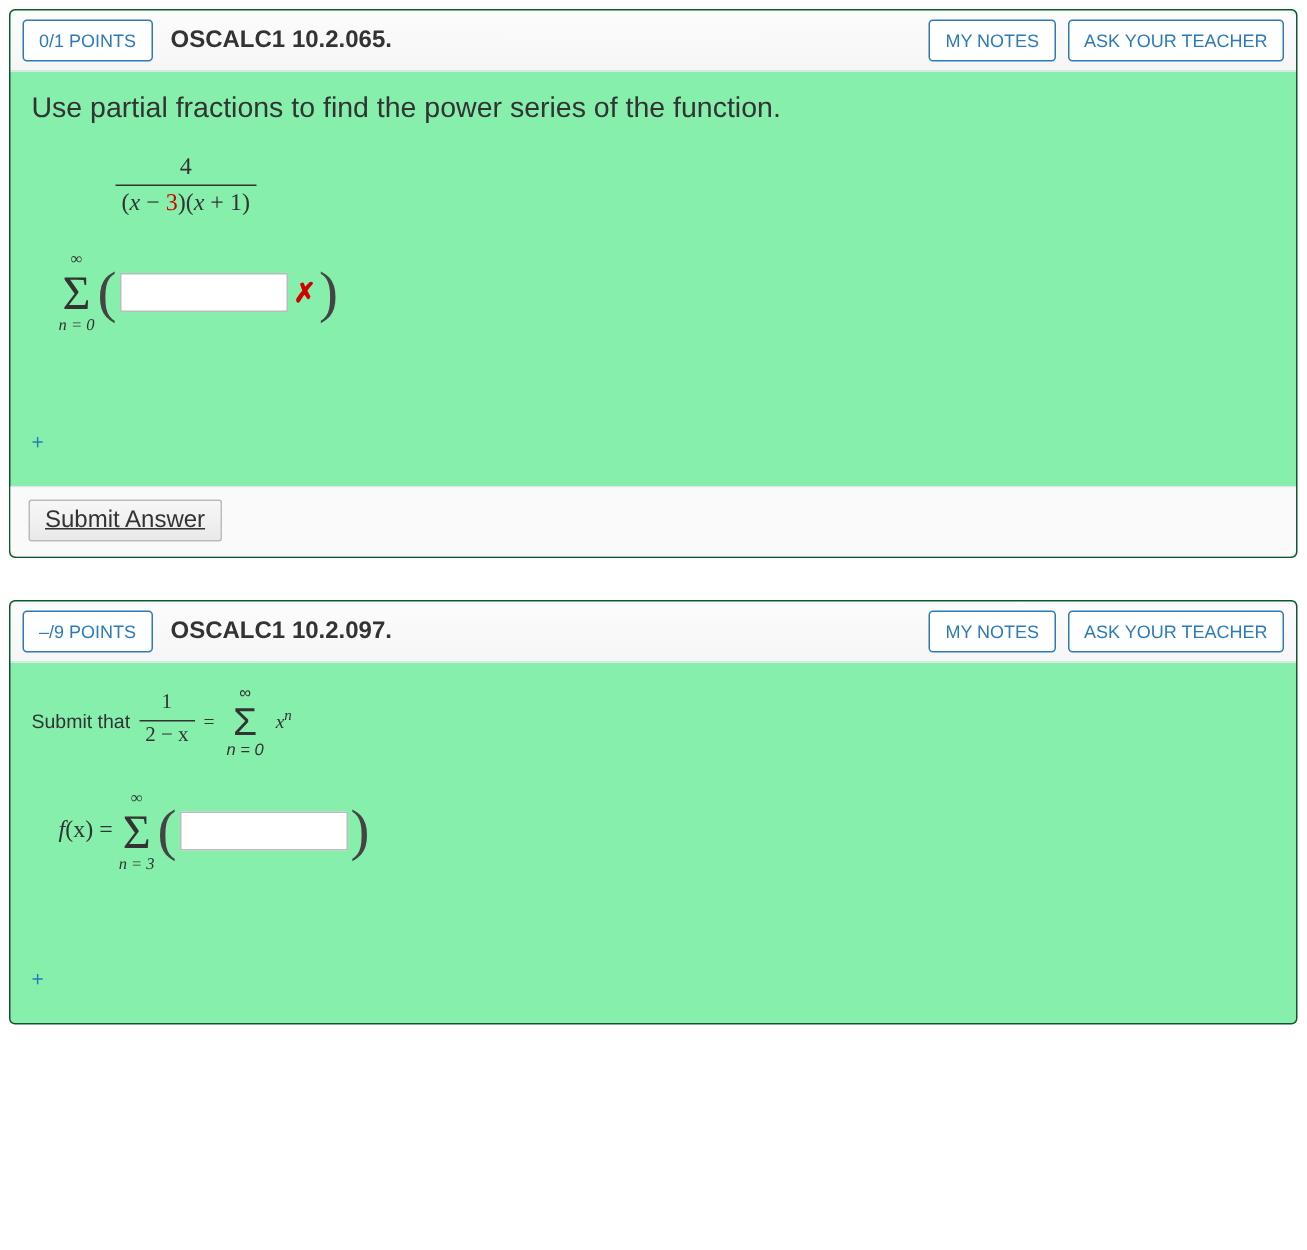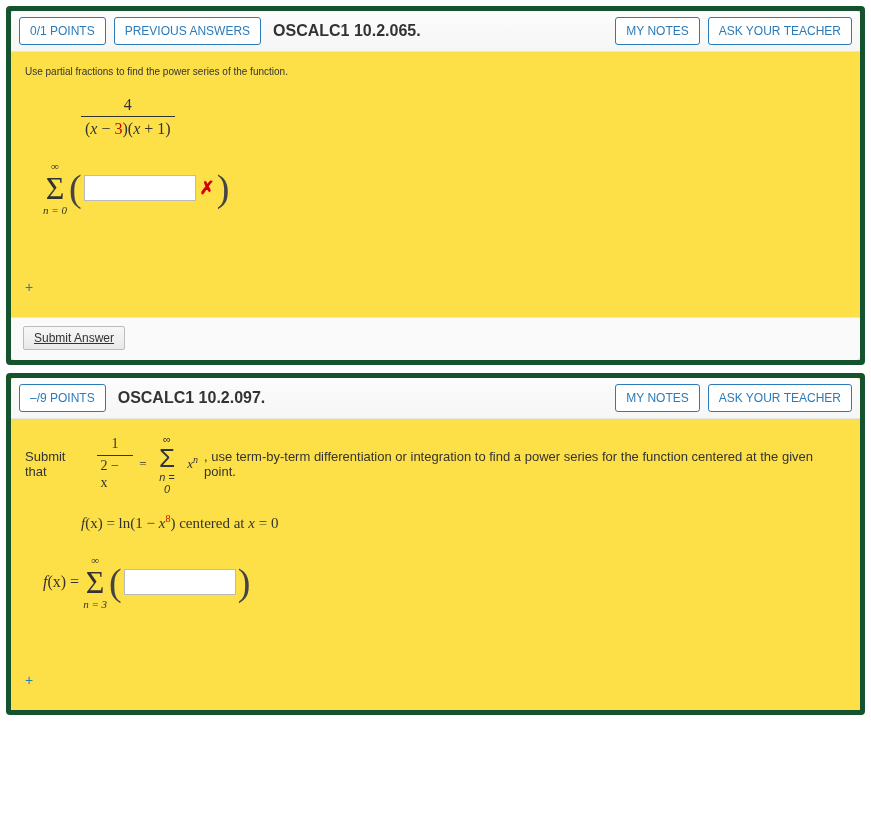--- a/index.html
+++ b/index.html
@@ -5,24 +5,24 @@
   body {
     margin: 0;
     padding: 6px;
     font-family: Arial, Helvetica, sans-serif;
     font-size: 13px;
     background: #fff;
     color: #333;
     width: 859px;
   }
   .panel {
-    border: 5px solid #14532d;
+    border: 1px solid #14532d;
     border-radius: 4px;
-    background: #fde047;
-    margin-bottom: 8px;
+    background: #86efac;
+    margin-bottom: 28px;
     box-shadow: 0 0 0 rgba(0,0,0,0);
   }
   .panel-header {
     display: flex;
     align-items: center;
     padding: 6px 8px 6px 8px;
     border-bottom: 1px solid #e5e5e5;
     background: linear-gradient(#fcfcfc,#f6f6f6);
     border-top-left-radius: 4px;
     border-top-right-radius: 4px;
@@ -45,21 +45,21 @@
     color: #333;
     margin-left: 4px;
   }
   .spacer { flex: 1 1 auto; }
   .panel-body {
     padding: 14px 14px 22px 14px;
     position: relative;
     min-height: 100px;
   }
   .instr {
-    font-size: 10px;
+    font-size: 19px;
     color: #333;
     margin-bottom: 18px;
   }
   .formula-block {
     margin-left: 56px;
     margin-bottom: 22px;
     font-family: "Times New Roman", Times, serif;
     font-size: 16px;
     font-style: italic;
   }
@@ -137,21 +137,21 @@
     padding: 8px 12px 10px 12px;
     border-top: 1px solid #e5e5e5;
     background: #fafafa;
     border-bottom-left-radius: 4px;
     border-bottom-right-radius: 4px;
   }
   .submit-btn {
     background: linear-gradient(#f7f7f7,#e9e9e9);
     border: 1px solid #bbb;
     padding: 4px 10px;
-    font-size: 12px;
+    font-size: 16px;
     color: #333;
     text-decoration: underline;
     cursor: pointer;
     border-radius: 2px;
     text-align: right;
   }
   
   sup { font-size: 10px; vertical-align: super; line-height: 0;}
   .inline-math {
     font-family: "Times New Roman", Times, serif;
@@ -180,21 +180,20 @@
     font-family: "Times New Roman", Times, serif;
     font-size: 16px;
   }
 </style>
 </head>
 <body>
 
 <div class="panel">
   <div class="panel-header">
     <div class="hbtn">0/1 POINTS</div>
-    <div class="hbtn">PREVIOUS ANSWERS</div>
     <div class="ref">OSCALC1 10.2.065.</div>
     <div class="spacer"></div>
     <div class="hbtn">MY NOTES</div>
     <div class="hbtn">ASK YOUR TEACHER</div>
   </div>
   <div class="panel-body">
     <div class="instr">Use partial fractions to find the power series of the function.</div>
 
     <div class="formula-block">
       <span class="frac">
@@ -244,26 +243,22 @@
           <span class="den">2 − x</span>
         </span>
       </span>
       <span class="inline-math" style="font-style:normal;">=</span>
       <span class="sum-stack" style="margin:0 2px;">
         <span class="lim">∞</span>
         <span class="sigma" style="font-size:26px;">Σ</span>
         <span class="lim it">n = 0</span>
       </span>
       <span class="inline-math"><span>x</span><sup style="font-style:italic;">n</sup></span>
-      <span>, use term-by-term differentiation or integration to find a power series for the function centered at the given point.</span>
-    </div>
-
-    <div class="fx-line">
-      <span>f</span><span style="font-style:normal;">(x) = ln(1 − </span><span>x</span><sup class="red" style="font-style:normal;">8</sup><span style="font-style:normal;">) centered at </span><span>x</span><span style="font-style:normal;"> = 0</span>
-    </div>
+    </div>
+
 
     <div class="answer-row2">
       <span class="inline-math" style="margin-right:4px;"><span class="it">f</span><span style="font-style:normal;">(x) = </span></span>
       <span class="sum-stack">
         <span class="lim">∞</span>
         <span class="sigma">Σ</span>
         <span class="lim it">n = 3</span>
       </span>
       <span class="bigp">(</span>
       <input class="ans" type="text" value="" style="">

